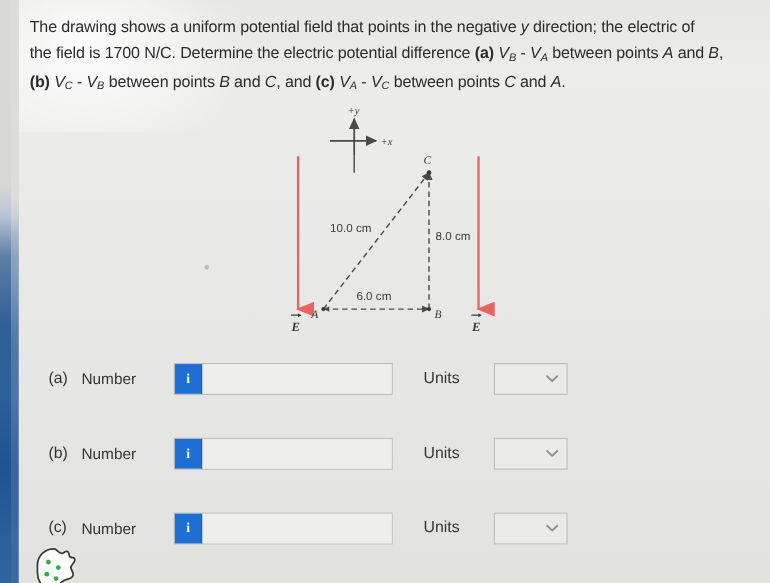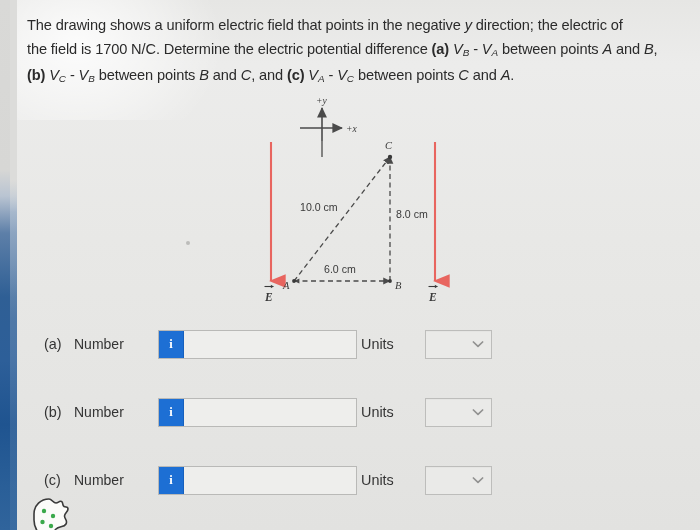--- a/index.html
+++ b/index.html
@@ -152,21 +152,21 @@
     outline: none;
     background: #eeeeec;
     font-family: "Liberation Sans", sans-serif;
     font-size: 13px;
     color: #333;
     padding: 0 6px;
     min-width: 0;
   }
 
   .units-label {
-    margin-left: 4px;
+    margin-left: 28px;
     width: 64px;
     color: #343434;
     font-size: 14.4px;
   }
 
   .units-select {
     position: relative;
     width: 65px;
     height: 27px;
     border: 1px solid #bdbdbb;
@@ -203,21 +203,21 @@
 </style>
 </head>
 <body>
 
 <div id="page"></div>
 <div id="glare"></div>
 <div id="left-strip"></div>
 <div id="left-strip-inner"></div>
 
 <div id="question">
-  <div class="ln"><span>The drawing shows a uniform electric field that points in the negative </span><span class="it">y</span><span> direction; the electric of</span></div>
+  <div class="ln"><span>The drawing shows a uniform potential field that points in the negative </span><span class="it">y</span><span> direction; the electric of</span></div>
   <div class="ln"><span>the field is 1700 N/C. Determine the electric potential difference </span><span class="b">(a)</span><span>&nbsp;</span><span class="v"><span>V</span><sub>B</sub></span><span> - </span><span class="v"><span>V</span><sub>A</sub></span><span> between points </span><span class="it">A</span><span> and </span><span class="it">B</span><span>,</span></div>
   <div class="ln"><span class="b">(b)</span><span>&nbsp;</span><span class="v"><span>V</span><sub>C</sub></span><span> - </span><span class="v"><span>V</span><sub>B</sub></span><span> between points </span><span class="it">B</span><span> and </span><span class="it">C</span><span>, and </span><span class="b">(c)</span><span>&nbsp;</span><span class="v"><span>V</span><sub>A</sub></span><span> - </span><span class="v"><span>V</span><sub>C</sub></span><span> between points </span><span class="it">C</span><span> and </span><span class="it">A</span><span>.</span></div>
 </div>
 
 <div id="speck"></div>
 
 <div id="figure">
   <svg width="225" height="215" viewBox="0 0 225 215" xmlns="http://www.w3.org/2000/svg">
     <defs>
       <marker id="redhead" markerWidth="7" markerHeight="8" refX="3.2" refY="7" orient="auto">

